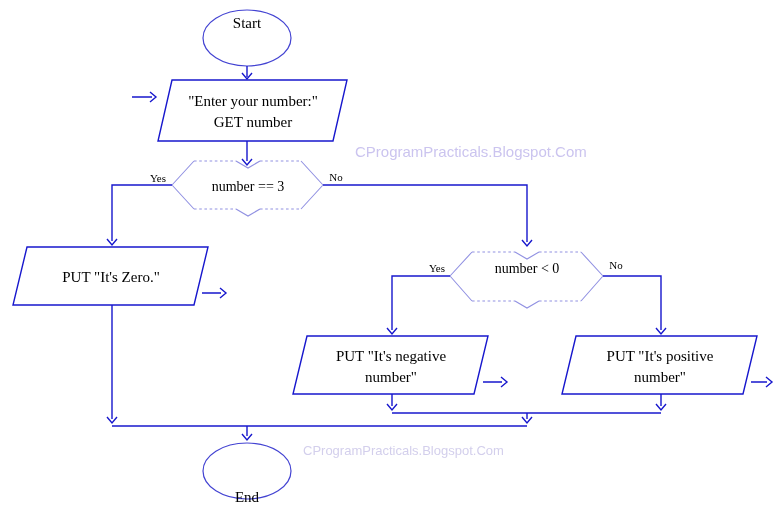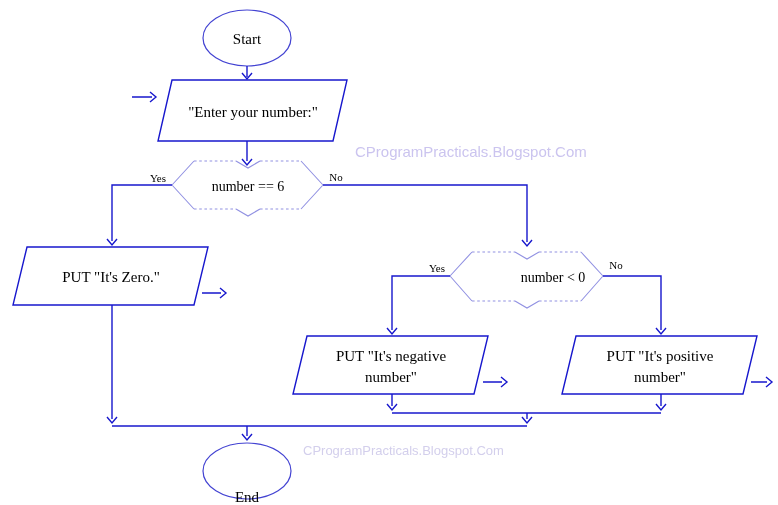--- a/index.html
+++ b/index.html
@@ -103,33 +103,34 @@
       <path class="flow" d="M112 305 V419 M107 417 L112 423 L117 417"></path>
     </g>
     <g>
       <path class="flow" d="M112 426 H527"></path>
     </g>
     <g>
       <path class="flow" d="M247 426 V436 M242 434 L247 440 L252 434"></path>
     </g>
   </svg>
 
-  <div class="lbl" style="left:247px;top:39px;text-align:center;">Start</div>
+  <div class="lbl" style="left:247px;top:23px;text-align:center;">Start</div>
 
   <div class="lbl" style="left:253px;top:112px;">
     <div>"Enter your number:"</div>
+    <div>GET number</div>
   </div>
 
-  <div class="lbl cond" style="left:248px;top:186px;">number == 6</div>
+  <div class="lbl cond" style="left:248px;top:186px;">number == 3</div>
   <div class="lbl yn" style="left:158px;top:178px;">Yes</div>
   <div class="lbl yn" style="left:336px;top:177px;">No</div>
 
   <div class="lbl" style="left:111px;top:277px;">PUT "It's Zero."</div>
 
-  <div class="lbl cond" style="left:527px;top:277px;margin-left:26px;">number &lt; 0</div>
+  <div class="lbl cond" style="left:527px;top:268px;">number &lt; 0</div>
   <div class="lbl yn" style="left:437px;top:268px;">Yes</div>
   <div class="lbl yn" style="left:616px;top:265px;">No</div>
 
   <div class="lbl" style="left:391px;top:367px;">
     <div>PUT "It's negative</div>
     <div>number"</div>
   </div>
 
   <div class="lbl" style="left:660px;top:367px;">
     <div>PUT "It's positive</div>

